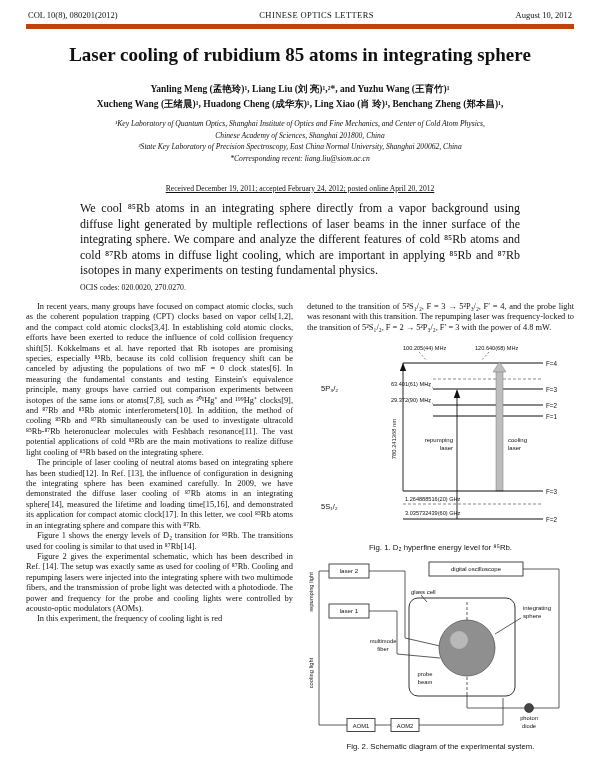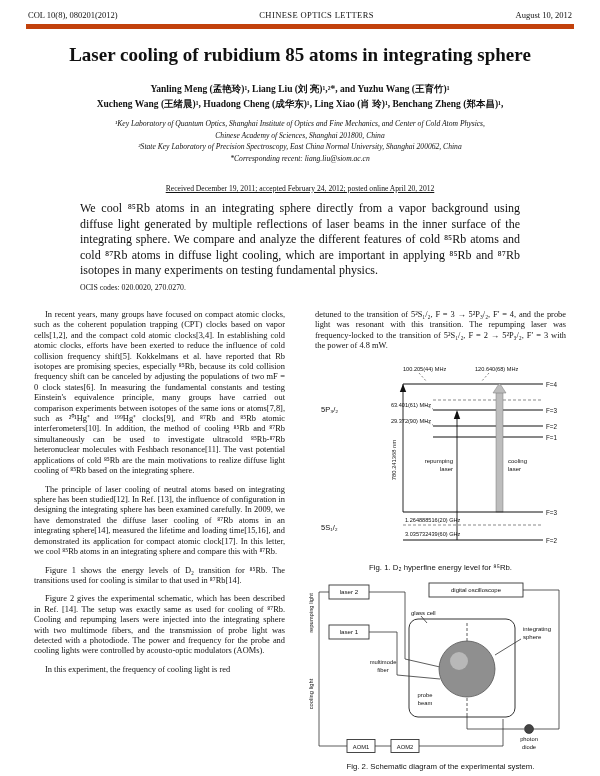--- a/index.html
+++ b/index.html
@@ -9,21 +9,21 @@
        border-bottom:5px solid #c2410c;padding:2px 2px 4px;}
   .hdr .c{letter-spacing:.4px;}
   .title{font-size:19px;font-weight:700;text-align:center;margin:15px 0 16px;}
   .authors{text-align:center;font-size:9.5px;font-weight:700;margin-top:10px;line-height:1.6;}
   .affil{text-align:center;font-style:italic;font-size:7.6px;margin-top:6px;line-height:1.5;}
   .received{text-align:center;font-size:7.6px;margin-top:20px;text-decoration:underline;}
   .abstract{margin:8px 54px 0;font-size:12px;text-align:justify;line-height:1.3;}
   .meta{margin:4px 54px 0;font-size:7.8px;line-height:1.4;}
   .cols{display:flex;gap:14px;margin-top:8px;}
   .col{flex:1;min-width:0;font-size:8.4px;text-align:justify;line-height:1.24;}
-  .col p{margin:8px;text-indent:11px;}
+  .col p{margin:0;text-indent:11px;}
   .col p.noindent{text-indent:0;}
   figure{margin:6px 0 2px;text-align:center;}
   figcaption{font-size:7.8px;text-align:center;margin-top:2px;line-height:1.25;font-family:Liberation Sans, sans-serif;}
   .fig text{font-family:"Liberation Sans",sans-serif;fill:#111;}
   .ftr{position:absolute;left:26px;right:26px;bottom:12px;display:flex;justify-content:space-between;font-size:8px;}
 </style>
 </head>
 <body>
 
 <div class="page">

